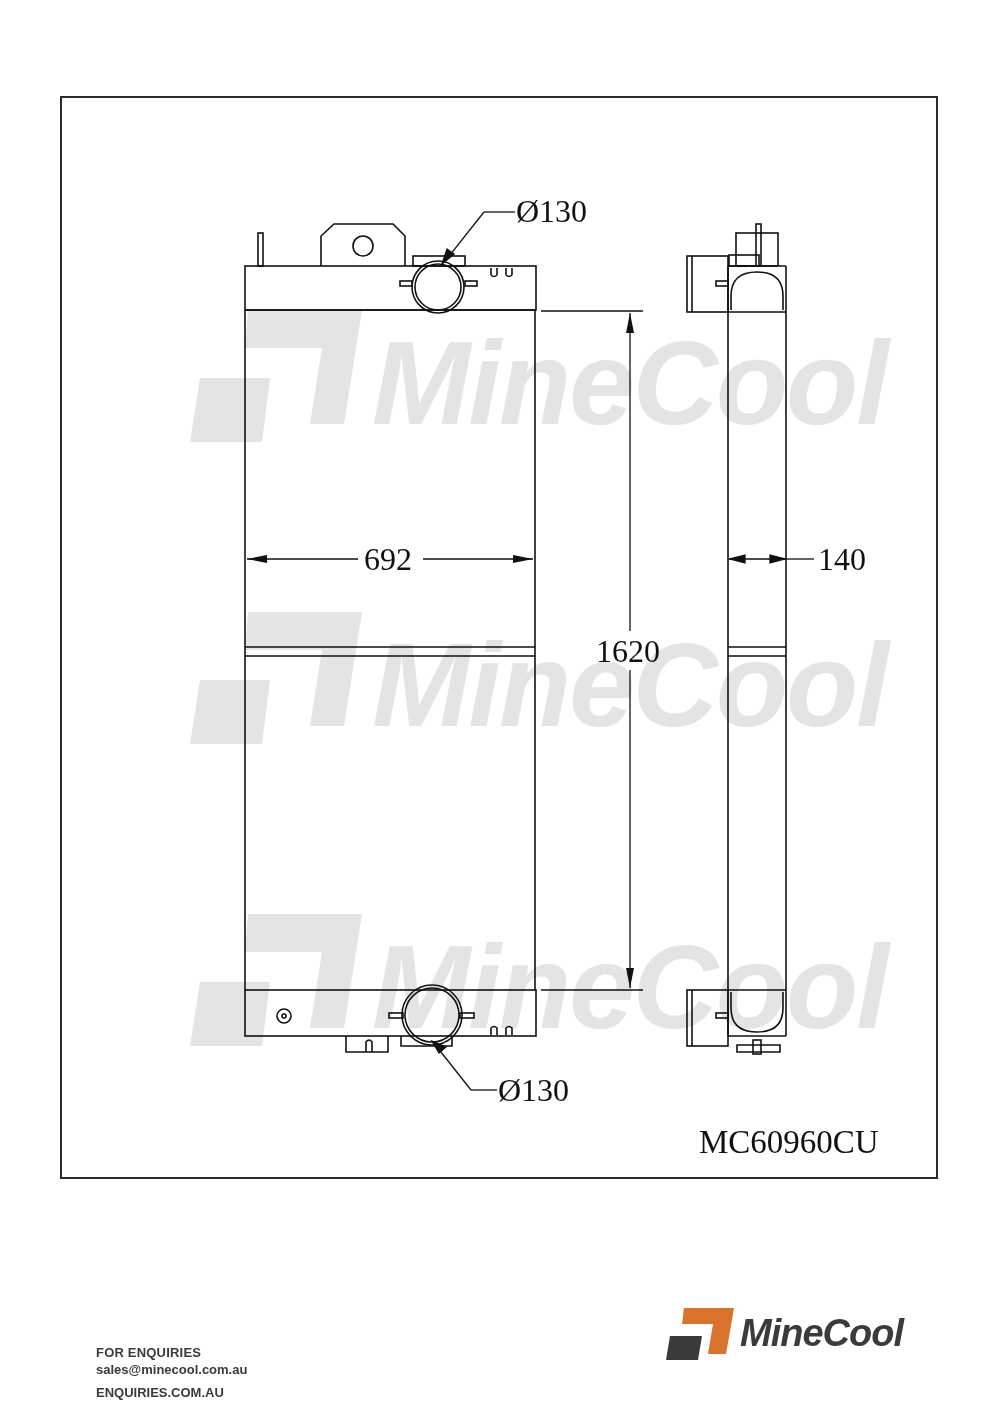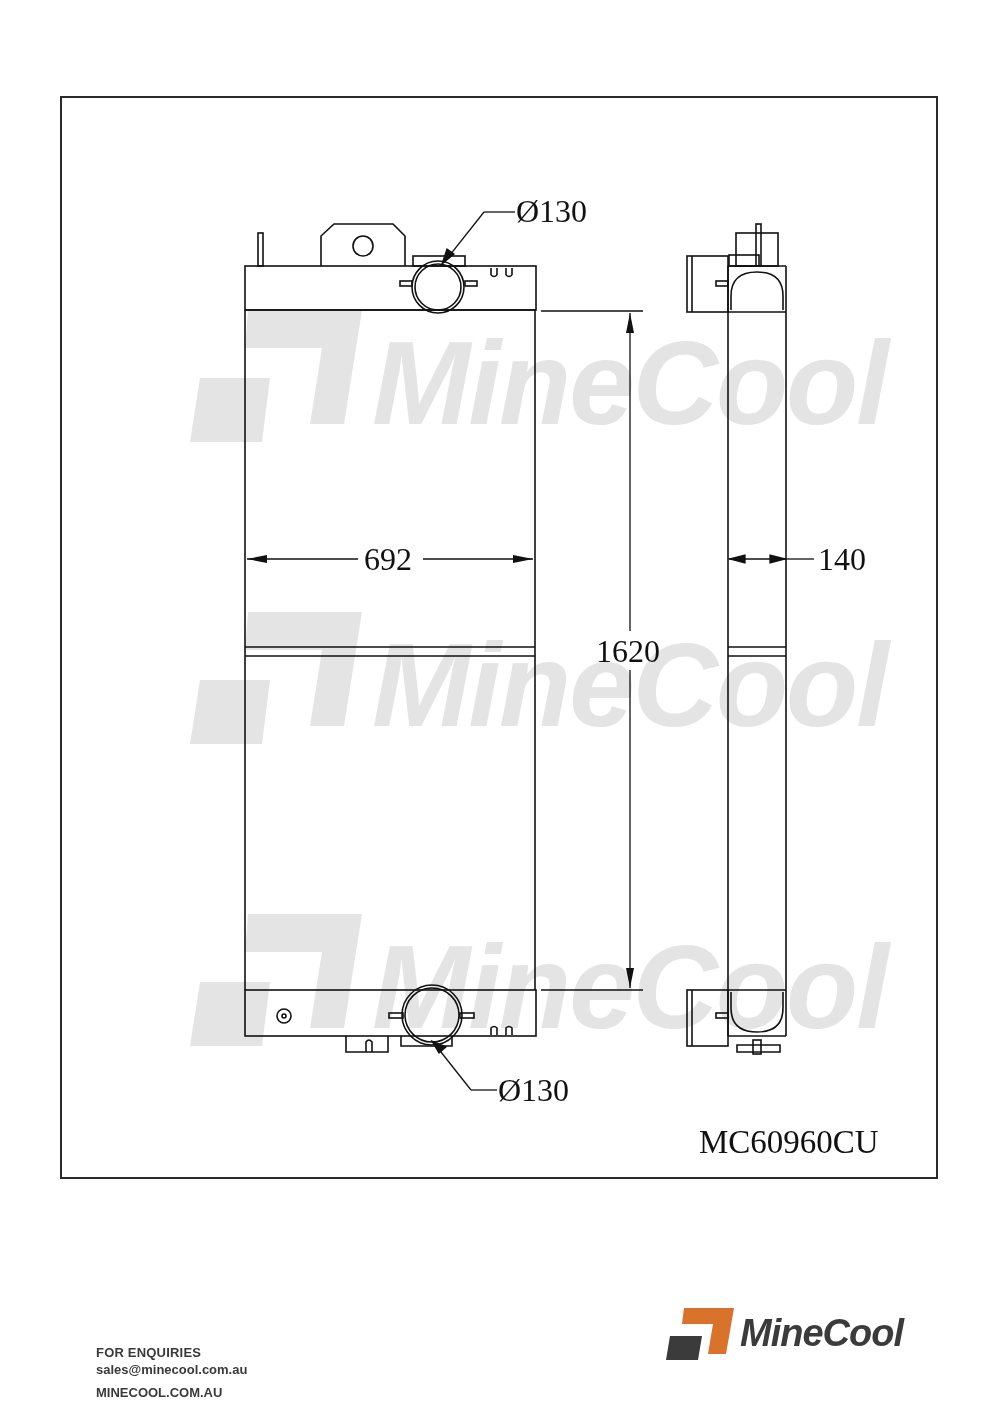--- a/index.html
+++ b/index.html
@@ -149,21 +149,21 @@
   <text class="dim-text" x="364" y="570">692</text>
   <text class="dim-text" x="596" y="662">1620</text>
   <text class="dim-text" x="818" y="570">140</text>
   <text class="dim-text" x="498" y="1101">Ø130</text>
   <text class="part-text" x="699" y="1153">MC60960CU</text>
 </svg>
 
 <div class="footer">
   <div class="enq">FOR ENQUIRIES</div>
   <div class="email">sales@minecool.com.au</div>
-  <div class="site">MINECOOL.COM.AU</div>
+  <div class="site">ENQUIRIES.COM.AU</div>
 </div>
 
 <div class="brand">
   <svg width="76" height="58" viewBox="0 0 76 58">
     <path d="M20,2 L70,2 L62,48 L44,48 L49,18 L18,18 z" fill="#d9722a"></path>
     <path d="M6,30 L38,30 L34,54 L2,54 z" fill="#3b3b3b"></path>
   </svg>
   <span class="brand-text">MineCool</span>
 </div>
 

